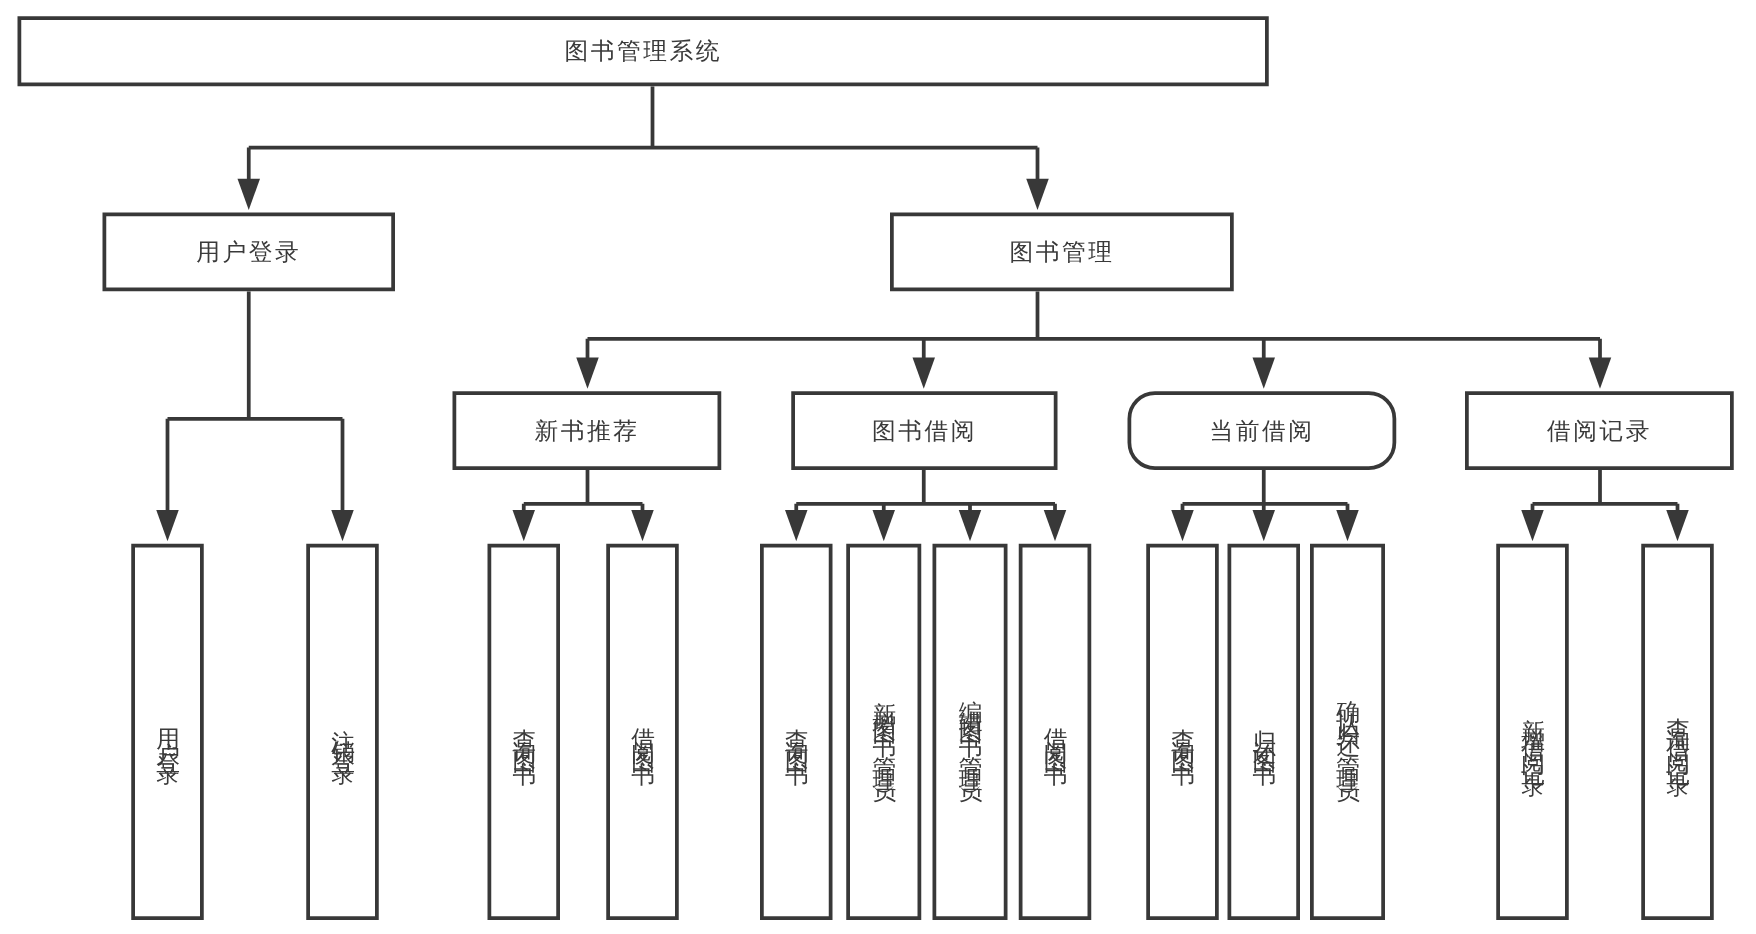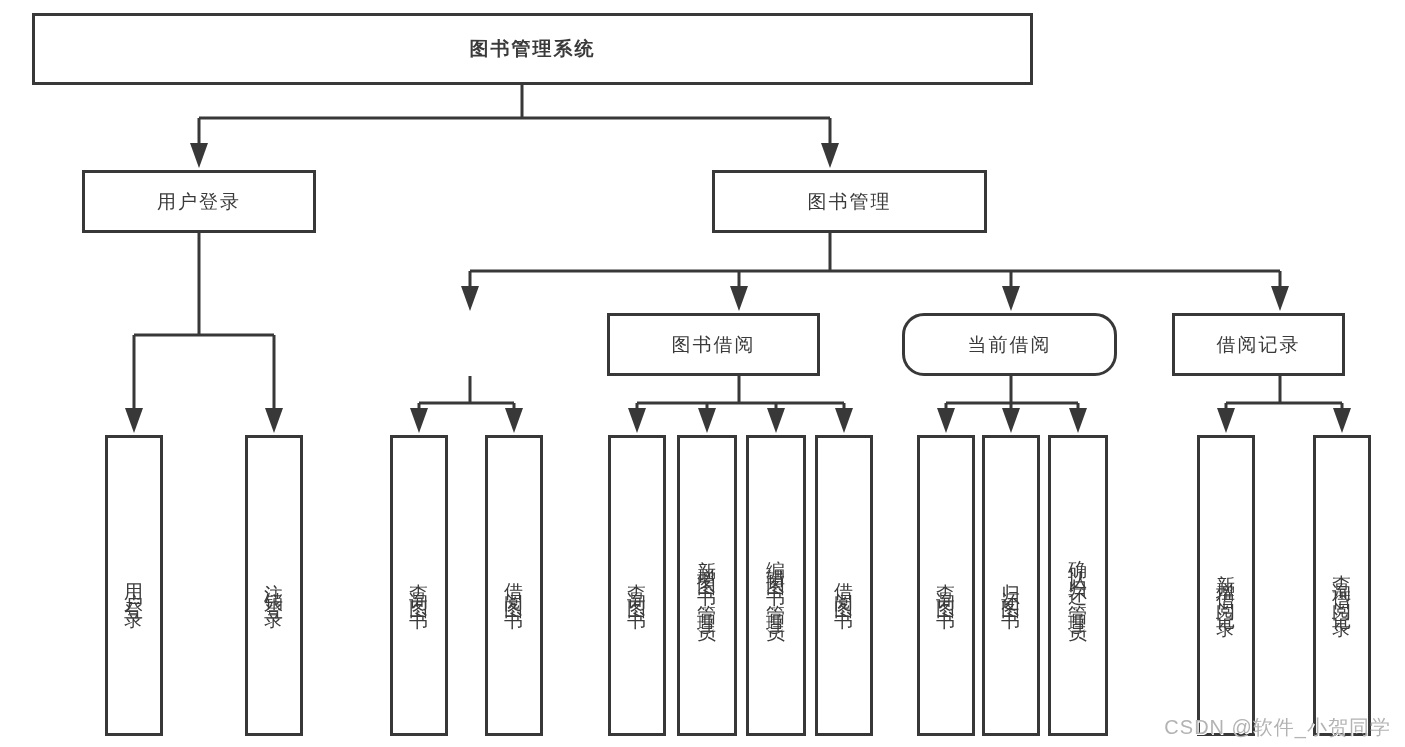--- a/index.html
+++ b/index.html
@@ -34,27 +34,27 @@
     white-space: nowrap;
   }
   .v-node {
     writing-mode: vertical-rl;
     text-orientation: mixed;
     font-size: 19px;
     letter-spacing: 9px;
     line-height: 1;
   }
   
-  .n-root  { left: 32px;  top: 13px;  width: 1001px; height: 72px; font-weight: bold; }
+  .n-root  { left: 14px;  top: 13px;  width: 1001px; height: 56px; }
   .n-l2-0  { left: 82px;  top: 170px; width: 234px;  height: 63px; }
   .n-l2-1  { left: 712px; top: 170px; width: 275px;  height: 63px; }
   .n-l3-0  { left: 362px; top: 313px; width: 215px;  height: 63px; }
-  .n-l3-1  { left: 607px; top: 313px; width: 213px;  height: 63px; }
+  .n-l3-1  { left: 633px; top: 313px; width: 213px;  height: 63px; }
   .n-l3-2  { left: 902px; top: 313px; width: 215px;  height: 63px; border-radius: 22px; }
-  .n-l3-3  { left: 1172px;top: 313px; width: 173px;  height: 63px; }
+  .n-l3-3  { left: 1172px;top: 313px; width: 215px;  height: 63px; }
   .leaf    { top: 435px;  height: 301px; width: 58px; }
   .n-lf-0  { left: 105px; }
   .n-lf-1  { left: 245px; }
   .n-lf-2  { left: 390px; }
   .n-lf-3  { left: 485px; }
   .n-lf-4  { left: 608px; }
   .n-lf-5  { left: 677px; width: 60px; }
   .n-lf-6  { left: 746px; width: 60px; }
   .n-lf-7  { left: 815px; }
   .n-lf-8  { left: 917px; }
@@ -120,20 +120,23 @@
     <span>图书管理系统</span>
   </div>
 
   <div class="node h-node n-l2-0">
     <span>用户登录</span>
   </div>
   <div class="node h-node n-l2-1">
     <span>图书管理</span>
   </div>
 
+  <div class="node h-node n-l3-0">
+    <span>新书推荐</span>
+  </div>
   <div class="node h-node n-l3-1">
     <span>图书借阅</span>
   </div>
   <div class="node h-node n-l3-2">
     <span>当前借阅</span>
   </div>
   <div class="node h-node n-l3-3">
     <span>借阅记录</span>
   </div>
 
@@ -170,14 +173,13 @@
   <div class="node v-node leaf n-lf-10">
     <span>确认归还（管理员）</span>
   </div>
   <div class="node v-node leaf n-lf-11">
     <span>新增借阅记录</span>
   </div>
   <div class="node v-node leaf n-lf-12">
     <span>查询借阅记录</span>
   </div>
 
-  <div class="watermark">CSDN @软件_小贺同学</div>
 </div>
 
 </body></html>

